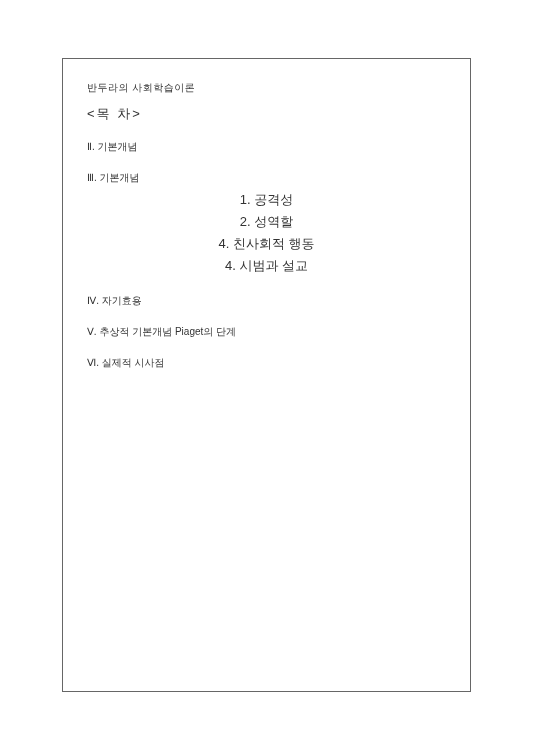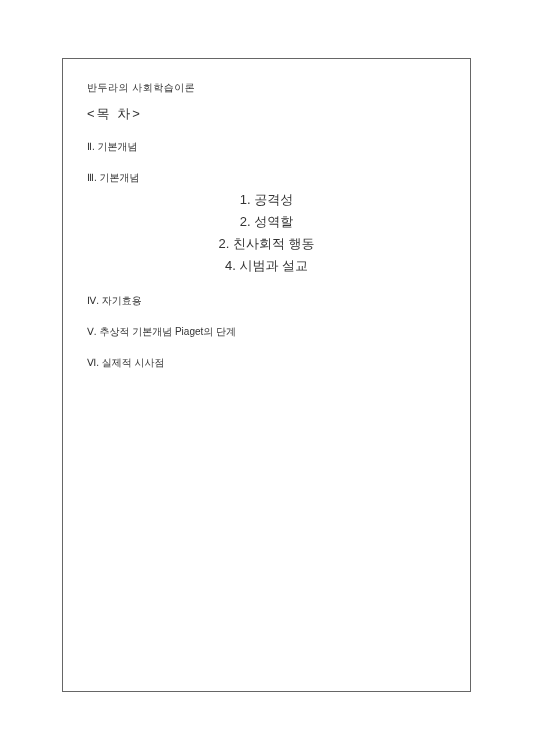--- a/index.html
+++ b/index.html
@@ -60,21 +60,21 @@
 
   <div class="toc-header">&lt;목      차&gt;</div>
 
 
   <div class="section">Ⅱ. 기본개념</div>
 
   <div class="subsection-group">
     <div class="section">Ⅲ. 기본개념</div>
     <div class="subsection">1. 공격성</div>
     <div class="subsection">2. 성역할</div>
-    <div class="subsection">2. 친사회적 행동</div>
+    <div class="subsection">4. 친사회적 행동</div>
     <div class="subsection">4. 시범과 설교</div>
   </div>
 
   <div class="section">Ⅳ. 자기효용</div>
 
   <div class="section">Ⅴ. 추상적 기본개념 Piaget의 단계</div>
 
   <div class="section">Ⅵ. 실제적 시사점</div>
 
 </div>

